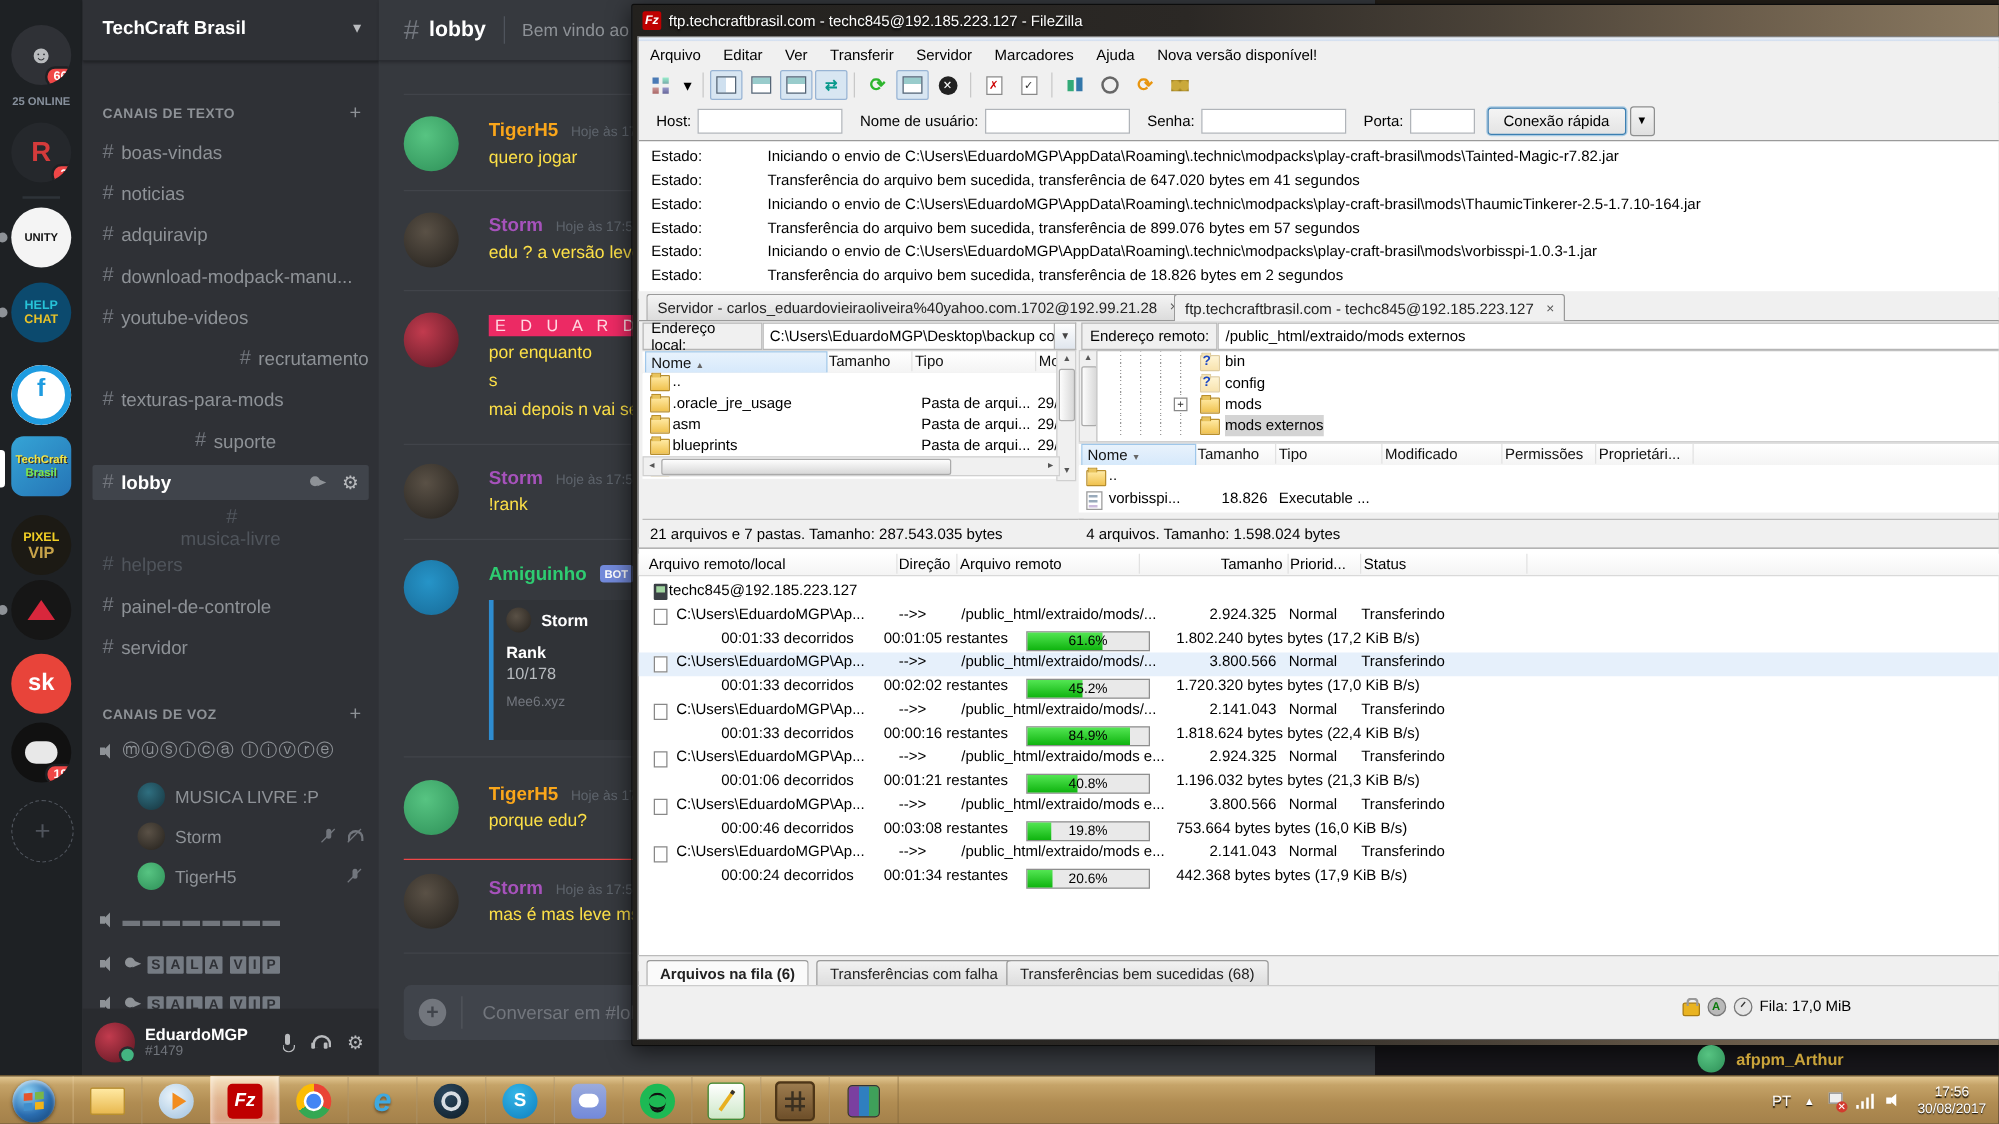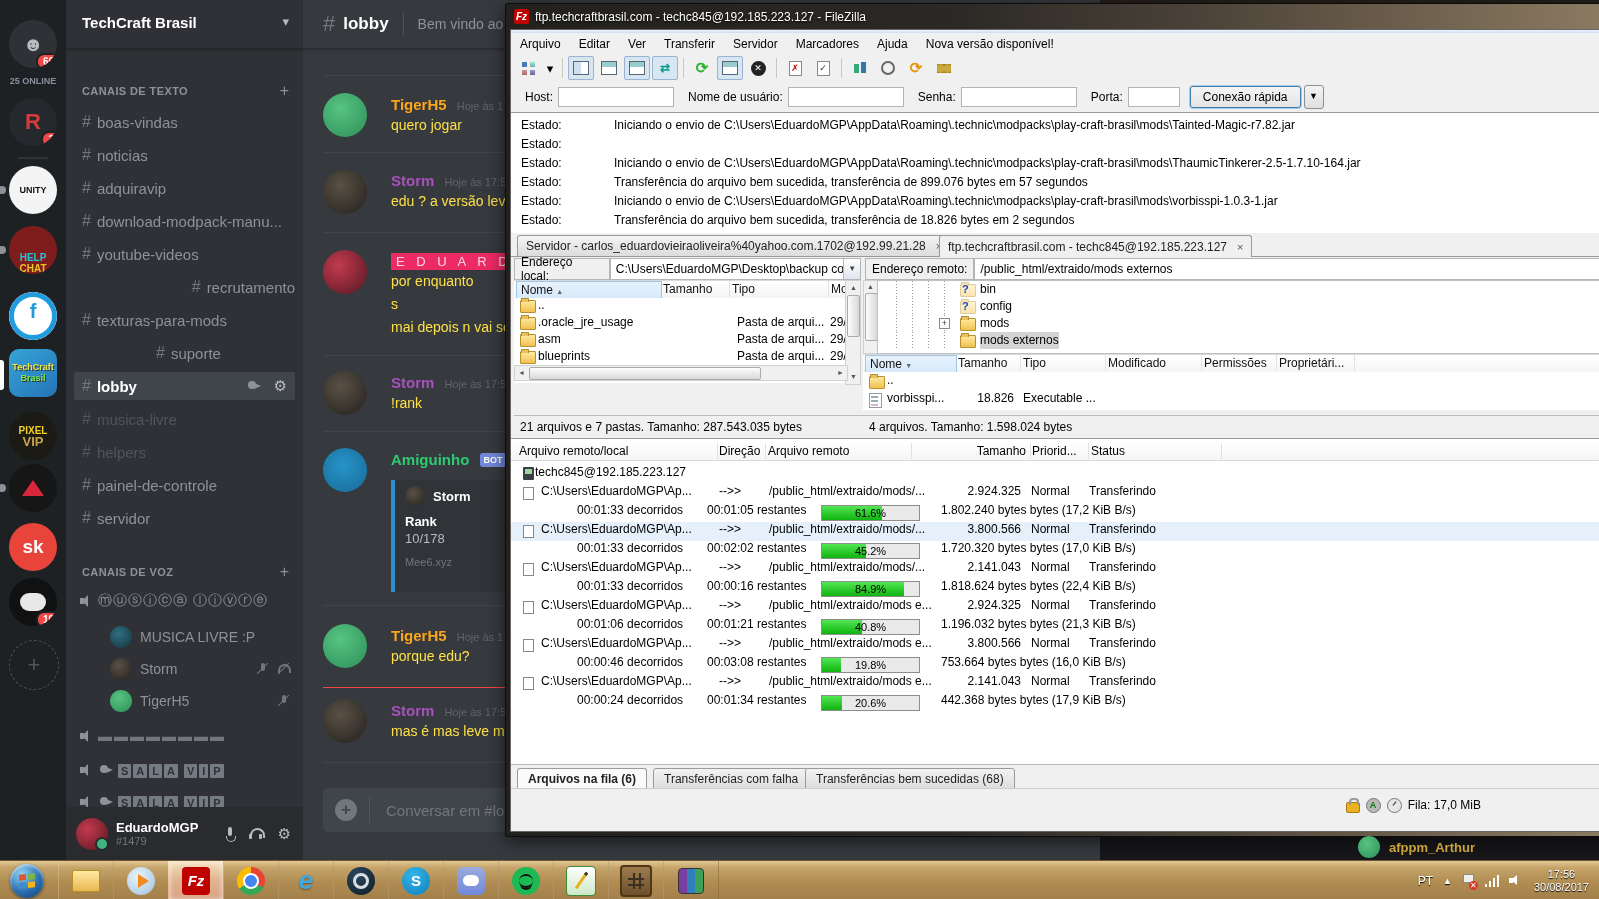--- a/index.html
+++ b/index.html
@@ -256,21 +256,21 @@
       <div class="srv" style="top:98px;background:#25282c;color:#d43b3b;font-size:22px;">
         <span>R</span>
         <span class="badge" style="right:-4px;bottom:-2px;position:absolute;">3</span>
       </div>
       <div class="rail-divider"></div>
       <div class="rail-dot" style="top:186px;"></div>
       <div class="srv" style="top:166px;background:#f4f4f4;color:#111;">
         <span class="srv-line" style="font-size:9px;">UNITY</span>
       </div>
       <div class="rail-dot" style="top:246px;"></div>
-      <div class="srv" style="top:226px;background:#7f1d1d;align-items:flex-end;">
+      <div class="srv" style="top:226px;background:#0c4a6e;">
         <div>
           <div class="srv-line" style="color:#27c3d8;">HELP</div>
           <div class="srv-line" style="color:#e8c229;">CHAT</div>
         </div>
       </div>
       <div class="srv" style="top:292px;background:#fff;">
         <span style="width:38px;height:38px;border-radius:50%;border:5px solid #1f9ce0;color:#1f9ce0;font-size:20px;text-align:center;line-height:28px;">f</span>
       </div>
       <div id="srv-active-pill"></div>
       <div class="srv" style="top:349px;border-radius:10px;background:linear-gradient(140deg,#35a4d6,#2574b5);">
@@ -361,21 +361,21 @@
 
           <div class="channel active" style="top: 372px;">
             <span class="ch-hash"></span>
             <span class="ch-label">lobby</span>
             <span class="ch-actions">
               <span class="head-ic"></span>
               <span class="gear-glyph">⚙</span>
             </span>
           </div>
 
-          <div class="channel dim" style="top: 405px;">
+          <div class="channel dim" style="top: 405px; flex-direction: column;">
             <span class="ch-hash"></span>
             <span class="ch-label">musica-livre</span>
 
           </div>
 
           <div class="channel dim" style="top: 438px;">
             <span class="ch-hash"></span>
             <span class="ch-label">helpers</span>
 
           </div>
@@ -616,20 +616,21 @@
 
       <div id="fz-log">
 
           <div class="logline">
             <span class="llabel">Estado:</span>
             <span class="ltext">Iniciando o envio de C:\Users\EduardoMGP\AppData\Roaming\.technic\modpacks\play-craft-brasil\mods\Tainted-Magic-r7.82.jar</span>
           </div>
 
           <div class="logline">
             <span class="llabel">Estado:</span>
+            <span class="ltext">Transferência do arquivo bem sucedida, transferência de 647.020 bytes em 41 segundos</span>
           </div>
 
           <div class="logline">
             <span class="llabel">Estado:</span>
             <span class="ltext">Iniciando o envio de C:\Users\EduardoMGP\AppData\Roaming\.technic\modpacks\play-craft-brasil\mods\ThaumicTinkerer-2.5-1.7.10-164.jar</span>
           </div>
 
           <div class="logline">
             <span class="llabel">Estado:</span>
             <span class="ltext">Transferência do arquivo bem sucedida, transferência de 899.076 bytes em 57 segundos</span>

